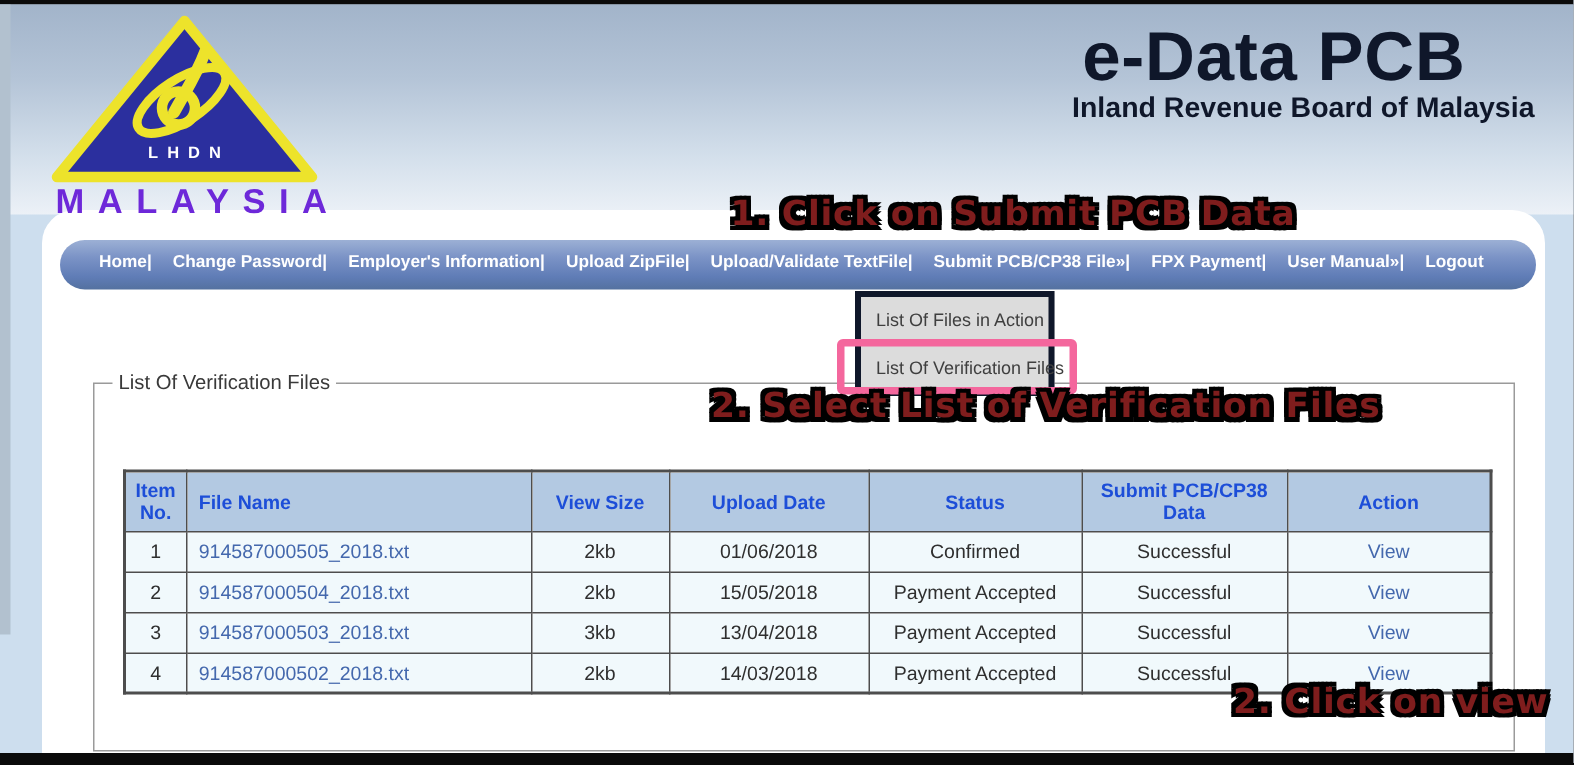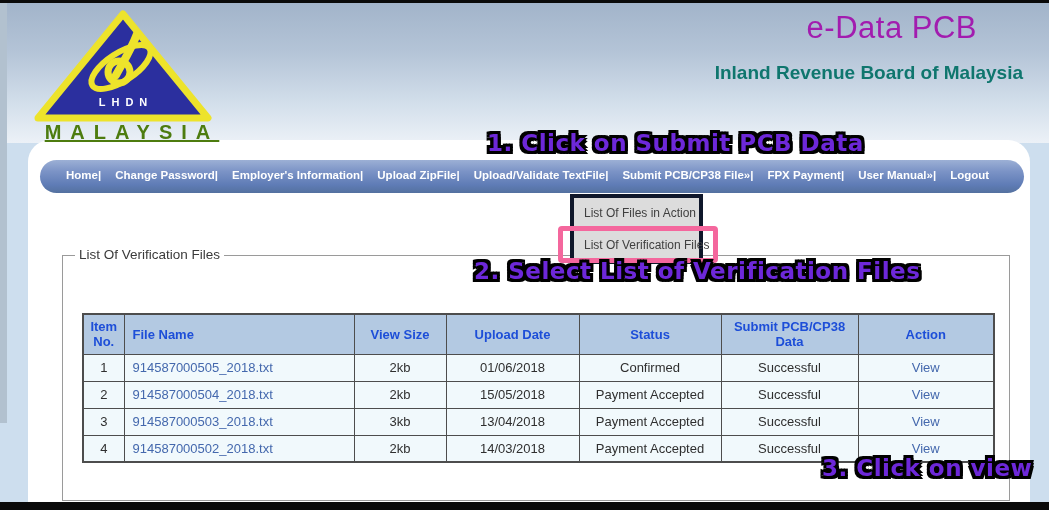--- a/index.html
+++ b/index.html
@@ -22,30 +22,30 @@
 
   
   .logo-wrap { position:absolute; left:28px; top:8px; width:190px; height:132px; }
   .logo-svg  { position:absolute; left:6px; top:2px; }
   .logo-acronym {
     position:absolute; left:0; top:88px; width:190px; text-align:center;
     color:#ffffff; font-weight:bold; font-size:11px; letter-spacing:6px; padding-left:6px;
   }
   .logo-country {
     position:absolute; left:0; top:113px; width:200px; text-align:center;
-    color:#4d7c0f; font-weight:bold; font-size:20px; letter-spacing:9px; padding-left:8px;text-decoration:underline;
+    color:#6d28d9; font-weight:bold; font-size:23px; letter-spacing:9px; padding-left:8px;
   }
 
   .app-title {
     position:absolute; top:10px; right:72px;
-    color:#a21caf; font-weight:normal; font-size:31px; letter-spacing:0.5px;
+    color:#0f172a; font-weight:bold; font-size:46px; letter-spacing:0.5px;
   }
   .org-name {
     position:absolute; top:62px; right:26px;
-    color:#0f766e; font-weight:bold; font-size:19px;
+    color:#0f172a; font-weight:bold; font-size:19px;
   }
 
   
   .navbar {
     position:absolute; left:40px; top:160px; width:984px; height:33px;
     border-radius:17px; display:flex; align-items:center;
     padding:0 10px 4px 26px; gap:14px;
     background:linear-gradient(180deg,#9cb0d5 0%,#7b93c6 35%,#5f7cb6 75%,#54719f 100%);
     z-index:4;
   }
@@ -94,21 +94,21 @@
   .files-table td { background:#f1f9fc; color:#2f2f2f; font-size:13px; height:27px; }
   .files-table th.col-filename, .files-table td.col-filename {
     text-align:left; padding-left:8px;
   }
   .files-table a { color:#4468ad; cursor:pointer; }
 
   
   .callout {
     position:absolute; z-index:7;
     font-family:"DejaVu Sans", sans-serif; font-weight:bold; font-size:23px;
-    color:#6d28d9; letter-spacing:0.5px; white-space:nowrap;
+    color:#7f1d1d; letter-spacing:0.5px; white-space:nowrap;
     text-shadow:
       -3px -3px 0 #000, 3px -3px 0 #000, -3px 3px 0 #000, 3px 3px 0 #000,
       -3px 0 0 #000, 3px 0 0 #000, 0 -3px 0 #000, 0 3px 0 #000,
       -2px -2px 0 #000, 2px 2px 0 #000;
   }
   .callout-1 { left:487px; top:130px; }
   .callout-2 { left:474px; top:258px; }
   .callout-3 { left:822px; top:455px; }
 </style>
 </head>
@@ -214,16 +214,16 @@
         <td>14/03/2018</td>
         <td>Payment Accepted</td>
         <td>Successful</td>
         <td><a>View</a></td>
       </tr>
     </tbody>
   </table>
 
   <div class="callout callout-1">1. Click on Submit PCB Data</div>
   <div class="callout callout-2">2. Select List of Verification Files</div>
-  <div class="callout callout-3">3. Click on view</div>
+  <div class="callout callout-3">2. Click on view</div>
 
   <div class="black-bottom"></div>
 </div>
 
 </body></html>

